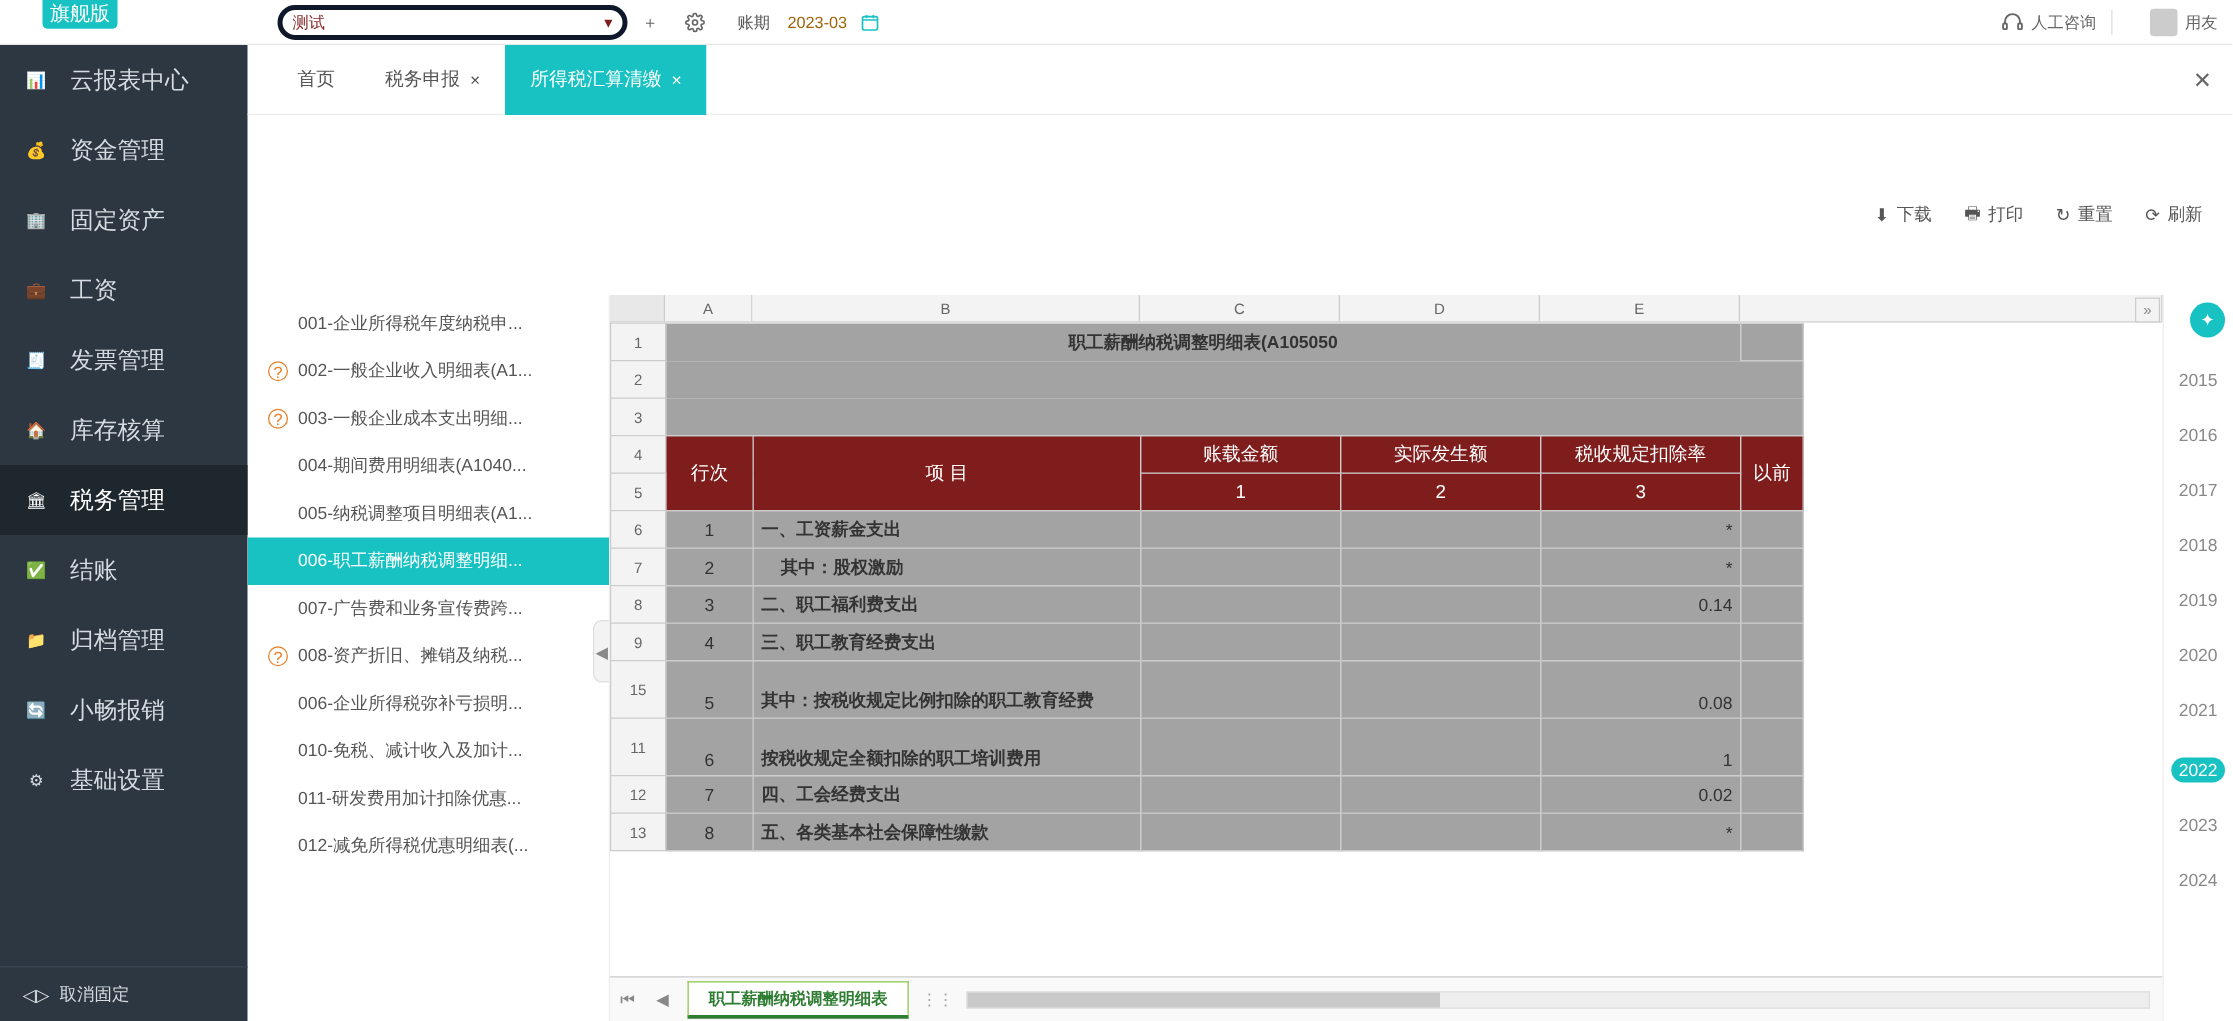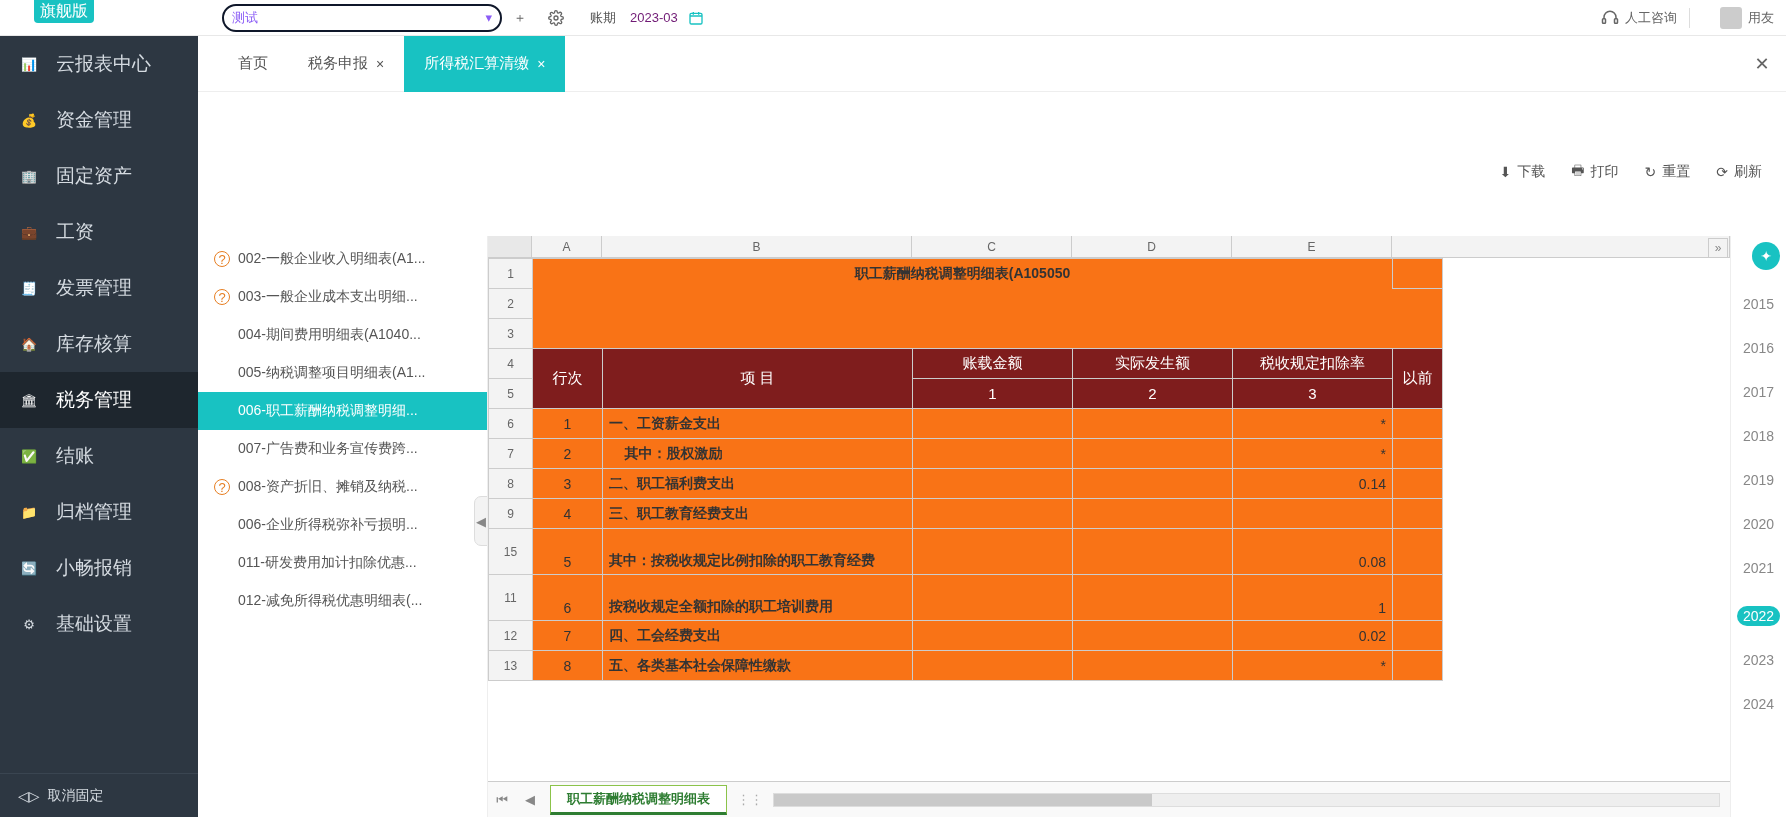--- a/index.html
+++ b/index.html
@@ -2,24 +2,24 @@
 <html><head>
 <meta charset="utf-8">
 <style>
 * { margin: 0; padding: 0; box-sizing: border-box; }
 body { font-family: "Microsoft YaHei", Arial, sans-serif; font-size: 13px; color: #333; background: #fff; overflow: hidden; }
 .app { display: flex; flex-direction: column; height: 817px; width: 1786px; }
 
 
 .topbar { display: flex; align-items: center; height: 36px; background: #fff; border-bottom: 1px solid #e8e8e8; padding: 0 12px; position: relative; }
 .brand-tag { position: absolute; left: 34px; top: 0; background: #18c2c2; color: #fff; font-size: 16px; padding: 1px 6px; border-radius: 0 0 4px 4px; }
-.topbar .dropdown { margin-left: 210px; width: 280px; height: 28px; border: 2px solid #0f172a; border-radius: 14px; display: flex; align-items: center; padding: 0 8px; color: #8b5cf6; justify-content: space-between; }
+.topbar .dropdown { margin-left: 210px; width: 280px; height: 28px; border: 4px solid #0f172a; border-radius: 14px; display: flex; align-items: center; padding: 0 8px; color: #7f1d1d; justify-content: space-between; }
 .topbar .iconbtn { width: 28px; height: 28px; display: flex; align-items: center; justify-content: center; color: #666; margin: 0 4px; cursor: pointer; }
 .topbar .period-label { margin-left: 16px; color: #555; }
-.topbar .period-val { margin-left: 10px; color: #701a75; padding: 2px 4px; }
+.topbar .period-val { margin-left: 10px; color: #a16207; padding: 2px 4px; }
 .topbar .cal-ico { margin-left: 6px; color: #18c2c2; }
 .topbar .spacer { flex: 1; }
 .topbar .right-item { display: flex; align-items: center; margin-left: 18px; color: #666; cursor: pointer; }
 .topbar .right-item .ico { margin-right: 6px; }
 .topbar .avatar { width: 22px; height: 22px; background: #ccc; border-radius: 3px; margin-right: 6px; }
 
 
 .body { flex: 1; display: flex; min-height: 0; }
 
 
@@ -60,21 +60,21 @@
 
 
 .sheet-wrap { flex: 1; display: flex; flex-direction: column; min-width: 0; position: relative; }
 .sheet-cols { display: flex; height: 22px; background: #f3f3f3; border-bottom: 1px solid #ccc; }
 .sheet-cols .corner { width: 44px; border-right: 1px solid #ccc; background: #e8e8e8; }
 .sheet-cols .ch { border-right: 1px solid #ccc; display: flex; align-items: center; justify-content: center; color: #666; font-size: 12px; background: #f3f3f3; cursor: pointer; }
 .sheet-body { flex: 1; overflow: auto; position: relative; }
 .sheet-table { border-collapse: collapse; table-layout: fixed; }
 .rowhead { width: 44px; background: #f3f3f3; border: 1px solid #ccc; text-align: center; font-size: 12px; color: #666; height: 30px; }
 .rowhead.tall { height: 46px; }
-td.cell { border: 1px solid #ccc; height: 30px; padding: 0 6px; font-size: 14px; background: #f97316; vertical-align: middle; }
+td.cell { border: 1px solid #ccc; height: 30px; padding: 0 6px; font-size: 14px; background: #a3a3a3; vertical-align: middle; }
 td.cell.tall { height: 46px; vertical-align: bottom; padding-bottom: 4px; }
 td.hcell { background: #7f1d1d; color: #fff; text-align: center; font-weight: 500; border: 1px solid #ccc; font-size: 15px; }
 td.num { text-align: right; }
 td.center { text-align: center; }
 .title-row { font-size: 20px; font-weight: 600; text-align: center; }
 
 .sheet-footer { height: 36px; display: flex; align-items: center; border-top: 1px solid #ccc; background: #f9f9f9; }
 .sheet-footer .navbtn { width: 28px; height: 28px; display: flex; align-items: center; justify-content: center; color: #888; cursor: pointer; }
 .sheet-footer .sheet-tab { padding: 4px 16px; border: 1px solid #8bc34a; border-bottom: 3px solid #2e7d32; color: #2e7d32; font-weight: 600; background: #fff; margin-left: 6px; cursor: pointer; }
 .sheet-footer .drag { margin-left: 10px; color: #aaa; cursor: grab; }
@@ -228,20 +228,23 @@
               <span>刷新</span>
             </div>
         </div>
       </div>
 
       <div class="content">
 
         <div class="form-list">
           <div id="form-list-items">
               <div class="form-item">
+                <span>001-企业所得税年度纳税申...</span>
+              </div>
+              <div class="form-item">
                 <span class="qmark">?</span>
                 <span>002-一般企业收入明细表(A1...</span>
               </div>
               <div class="form-item">
                 <span class="qmark">?</span>
                 <span>003-一般企业成本支出明细...</span>
               </div>
               <div class="form-item">
                 <span>004-期间费用明细表(A1040...</span>
               </div>
@@ -253,20 +256,23 @@
               </div>
               <div class="form-item">
                 <span>007-广告费和业务宣传费跨...</span>
               </div>
               <div class="form-item">
                 <span class="qmark">?</span>
                 <span>008-资产折旧、摊销及纳税...</span>
               </div>
               <div class="form-item">
                 <span>006-企业所得税弥补亏损明...</span>
+              </div>
+              <div class="form-item">
+                <span>010-免税、减计收入及加计...</span>
               </div>
               <div class="form-item">
                 <span>011-研发费用加计扣除优惠...</span>
               </div>
               <div class="form-item">
                 <span>012-减免所得税优惠明细表(...</span>
               </div>
             </div>
           <div class="form-list-collapse">◀</div>
         </div>

